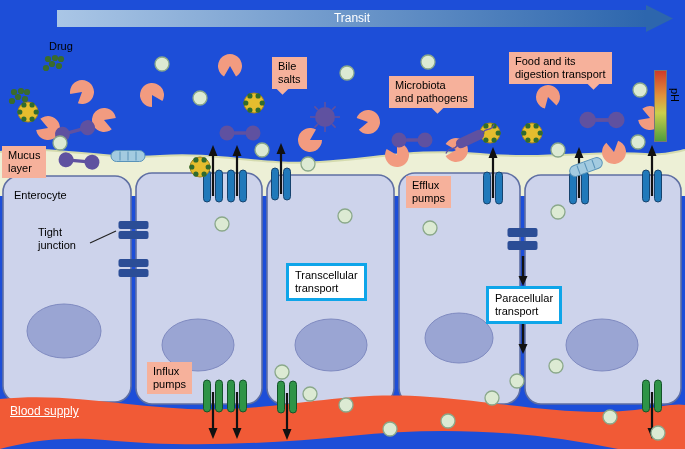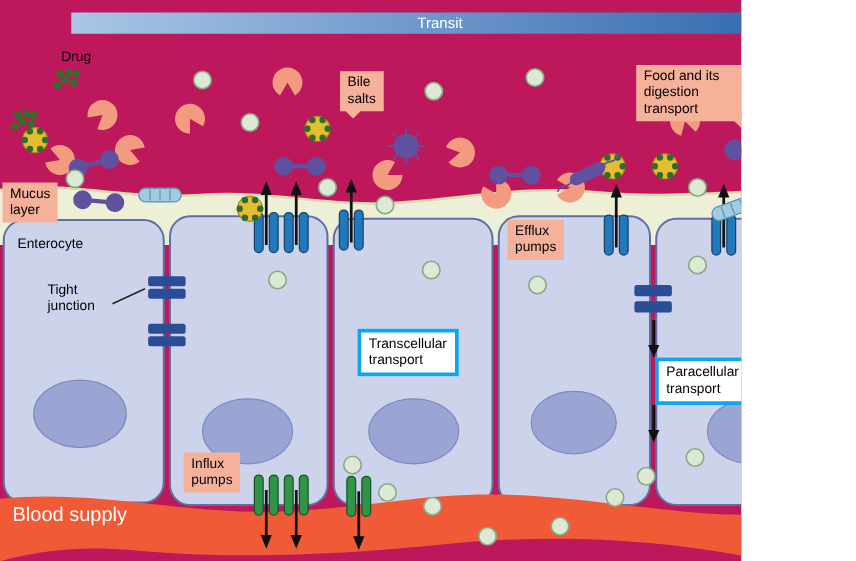--- a/index.html
+++ b/index.html
@@ -1,29 +1,29 @@
 <!DOCTYPE html>
 <html><head>
 <meta charset="utf-8">
 <style>
   html,body{margin:0;padding:0;background:#fff;}
-  .stage{position:relative;width:593px;height:449px;background:#be185d;overflow:hidden;
+  .stage{position:relative;width:685px;height:449px;background:#1d4ed8;overflow:hidden;
          font-family:"Liberation Sans", sans-serif;}
   svg.layer{position:absolute;left:0;top:0;width:685px;height:449px;}
   .lbl{position:absolute;font-size:11px;line-height:1.18;color:#000;white-space:pre-line;}
   .salmon{background:#f6b19b;padding:3px 6px;}
   .tail::after{content:"";position:absolute;width:9px;height:9px;background:#f6b19b;
                transform:rotate(45deg);bottom:-4px;}
   .tail-gastro::after{right:10px;}
   .tail-bile::after{left:6px;}
   .tail-micro::after{left:44px;}
   .tail-food::after{left:80px;}
   .whitebox{background:#fff;border:3px solid #0ea5e9;padding:3px 6px;}
   .transit-text{color:#fff;font-size:12px;text-align:center;}
-  .white-text{color:#fff;font-size:16px;}
+  .white-text{color:#fff;font-size:12px;text-decoration:underline;}
   .ph-bar{position:absolute;left:654px;top:70px;width:11px;height:70px;border:1px solid #777;
           background:linear-gradient(180deg,#cf3b28 0%,#e2913a 35%,#cbcf4c 60%,#4f9e3c 100%);}
   .ph-text{position:absolute;left:681px;top:88px;transform:rotate(90deg);
            transform-origin:top left;font-size:11px;}
 </style>
 </head>
 <body>
 
 <div class="stage">
 
@@ -234,28 +234,30 @@
 
 <div class="lbl transit-text" style="left:57px;top:11px;width:590px;">Transit</div>
 <div class="lbl" style="left:27px;top:40px;padding-left:22px;">Drug</div>
 <div class="lbl salmon" style="left:2px;top:146px;">Mucus
 layer</div>
 <div class="lbl" style="left:14px;top:189px;">Enterocyte</div>
 <div class="lbl" style="left:38px;top:226px;">Tight
 junction</div>
 <div class="lbl salmon tail tail-bile" style="left:272px;top:57px;">Bile
 salts</div>
+<div class="lbl salmon tail tail-micro" style="left:389px;top:76px;">Microbiota
+and pathogens</div>
 <div class="lbl salmon tail tail-food" style="left:509px;top:52px;">Food and its
 digestion transport</div>
 <div class="lbl salmon" style="left:406px;top:176px;">Efflux
 pumps</div>
 <div class="lbl salmon" style="left:147px;top:362px;">Influx
 pumps</div>
 <div class="lbl whitebox" style="left:286px;top:263px;">Transcellular
 transport</div>
-<div class="lbl whitebox" style="left:524px;top:286px;">Paracellular
+<div class="lbl whitebox" style="left:486px;top:286px;">Paracellular
 transport</div>
 <div class="lbl white-text" style="left:10px;top:404px;">Blood supply</div>
 
 <div class="ph-bar"></div>
 <div class="lbl ph-text">pH</div>
 
 </div>
 
 </body></html>

